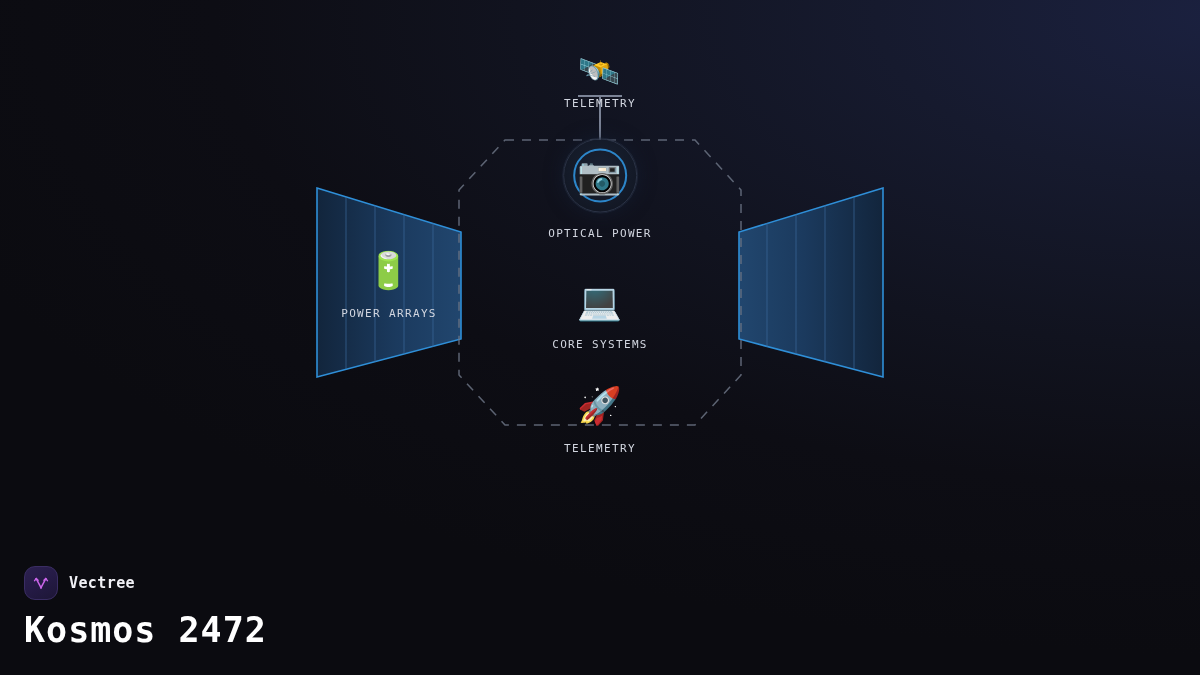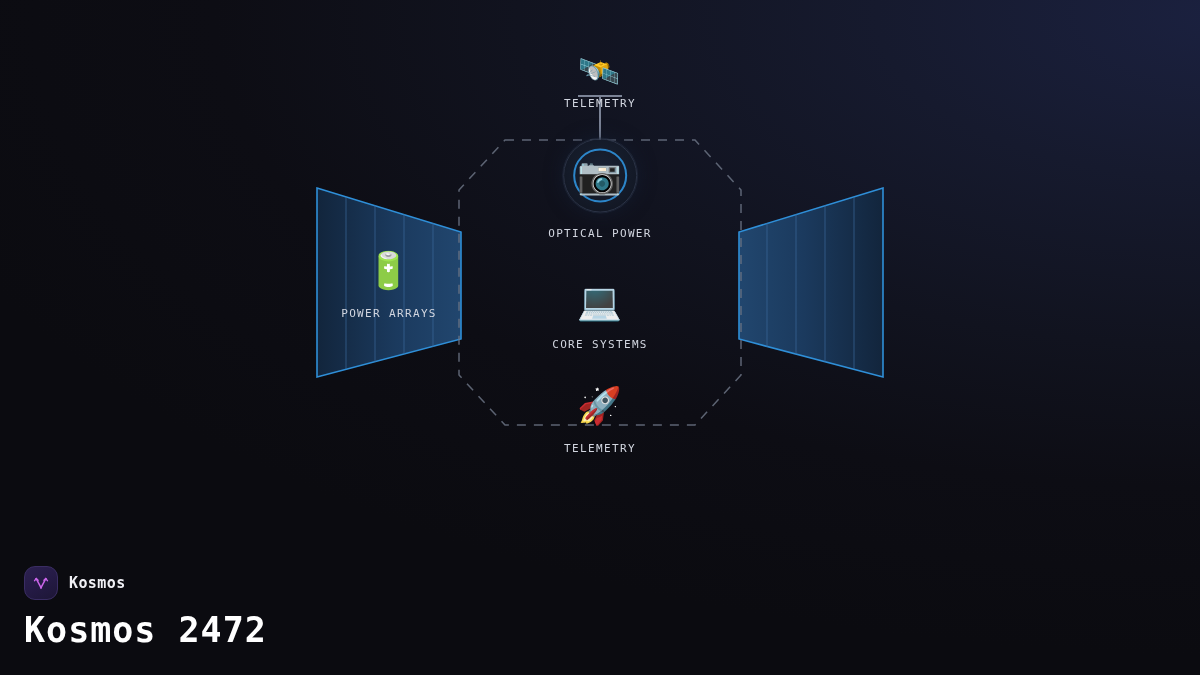--- a/index.html
+++ b/index.html
@@ -228,21 +228,21 @@
           <g stroke="#c965e8" stroke-width="1.5" fill="none" stroke-linecap="round">
             <path d="M5.2 5.6 L10 14.6 L14.8 5.6"></path>
             <path d="M5.2 5.6 L3.6 7.6"></path>
             <path d="M5.2 5.6 L7.0 7.4"></path>
             <path d="M14.8 5.6 L16.4 7.6"></path>
             <path d="M14.8 5.6 L13.0 7.4"></path>
           </g>
           <circle cx="10" cy="14.6" r="1.1" fill="#c965e8"></circle>
         </svg>
       </div>
-      <div id="brand-name">Kosmos</div>
+      <div id="brand-name">Vectree</div>
     </div>
 
     <div id="title-row">
       <div id="page-title">Kosmos 2472</div>
     </div>
 
   </div>
 
 </div>
 

